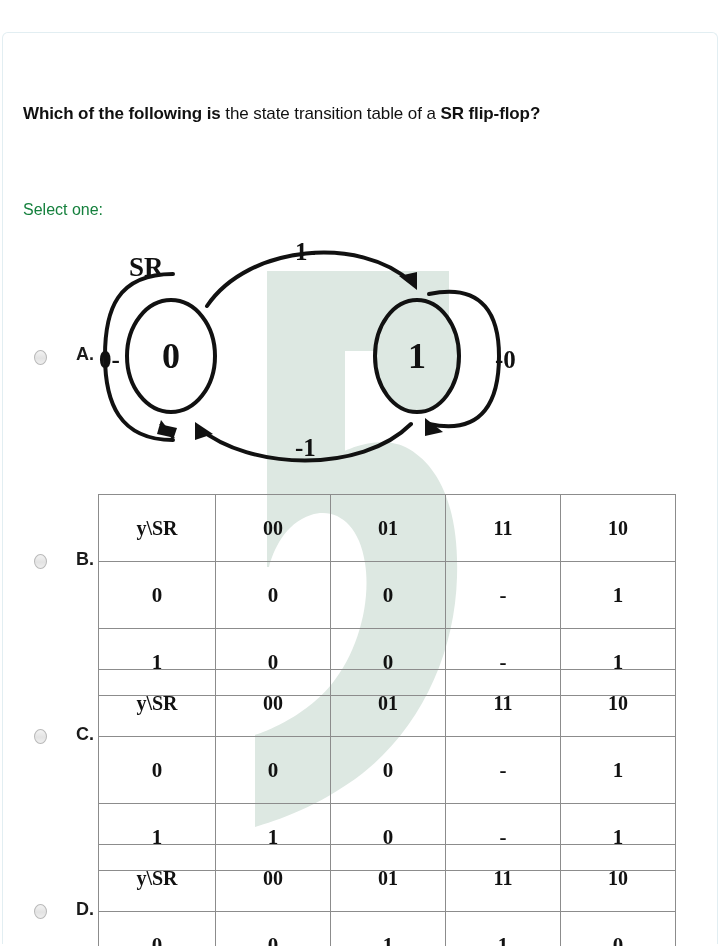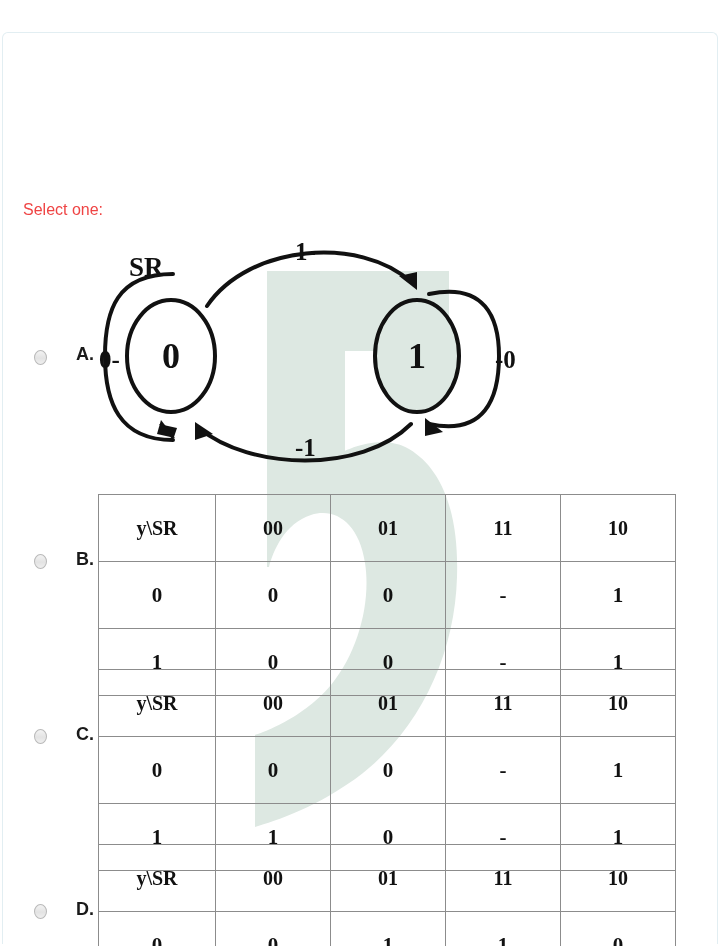--- a/index.html
+++ b/index.html
@@ -47,21 +47,21 @@
     letter-spacing: -0.1px;
   }
   #question-stem .b { font-weight: bold; }
   #question-stem .n { font-weight: normal; }
 
   #select-one {
     position: absolute;
     left: 20px;
     top: 168px;
     font-size: 16px;
-    color: #ef4444;
+    color: #15803d;
   }
 
   
   #watermark {
     position: absolute;
     left: 250px;
     top: 232px;
     width: 210px;
     height: 570px;
     pointer-events: none;
@@ -125,20 +125,23 @@
   .tt tr.hdr td { font-size: 20px; }
   .tt tr.hdr td.c0 { letter-spacing: 0px; }
 </style>
 </head>
 <body>
 
 <div id="top-strip"></div>
 
 <div id="quiz-card">
 
+  <div id="question-stem">
+    <span class="b">Which of the following is</span><span class="n"> the state transition table of a </span><span class="b">SR flip-flop?</span>
+  </div>
 
   <div id="select-one">Select one:</div>
 
   <svg id="watermark" viewBox="0 0 210 570" preserveAspectRatio="none">
     <path d="M14 6 L196 6 L196 86 L92 86 L92 186
              C92 186 128 168 156 184
              C190 204 206 250 204 312
              C202 388 168 462 110 508
              C66 542 22 556 2 562
              L2 470

